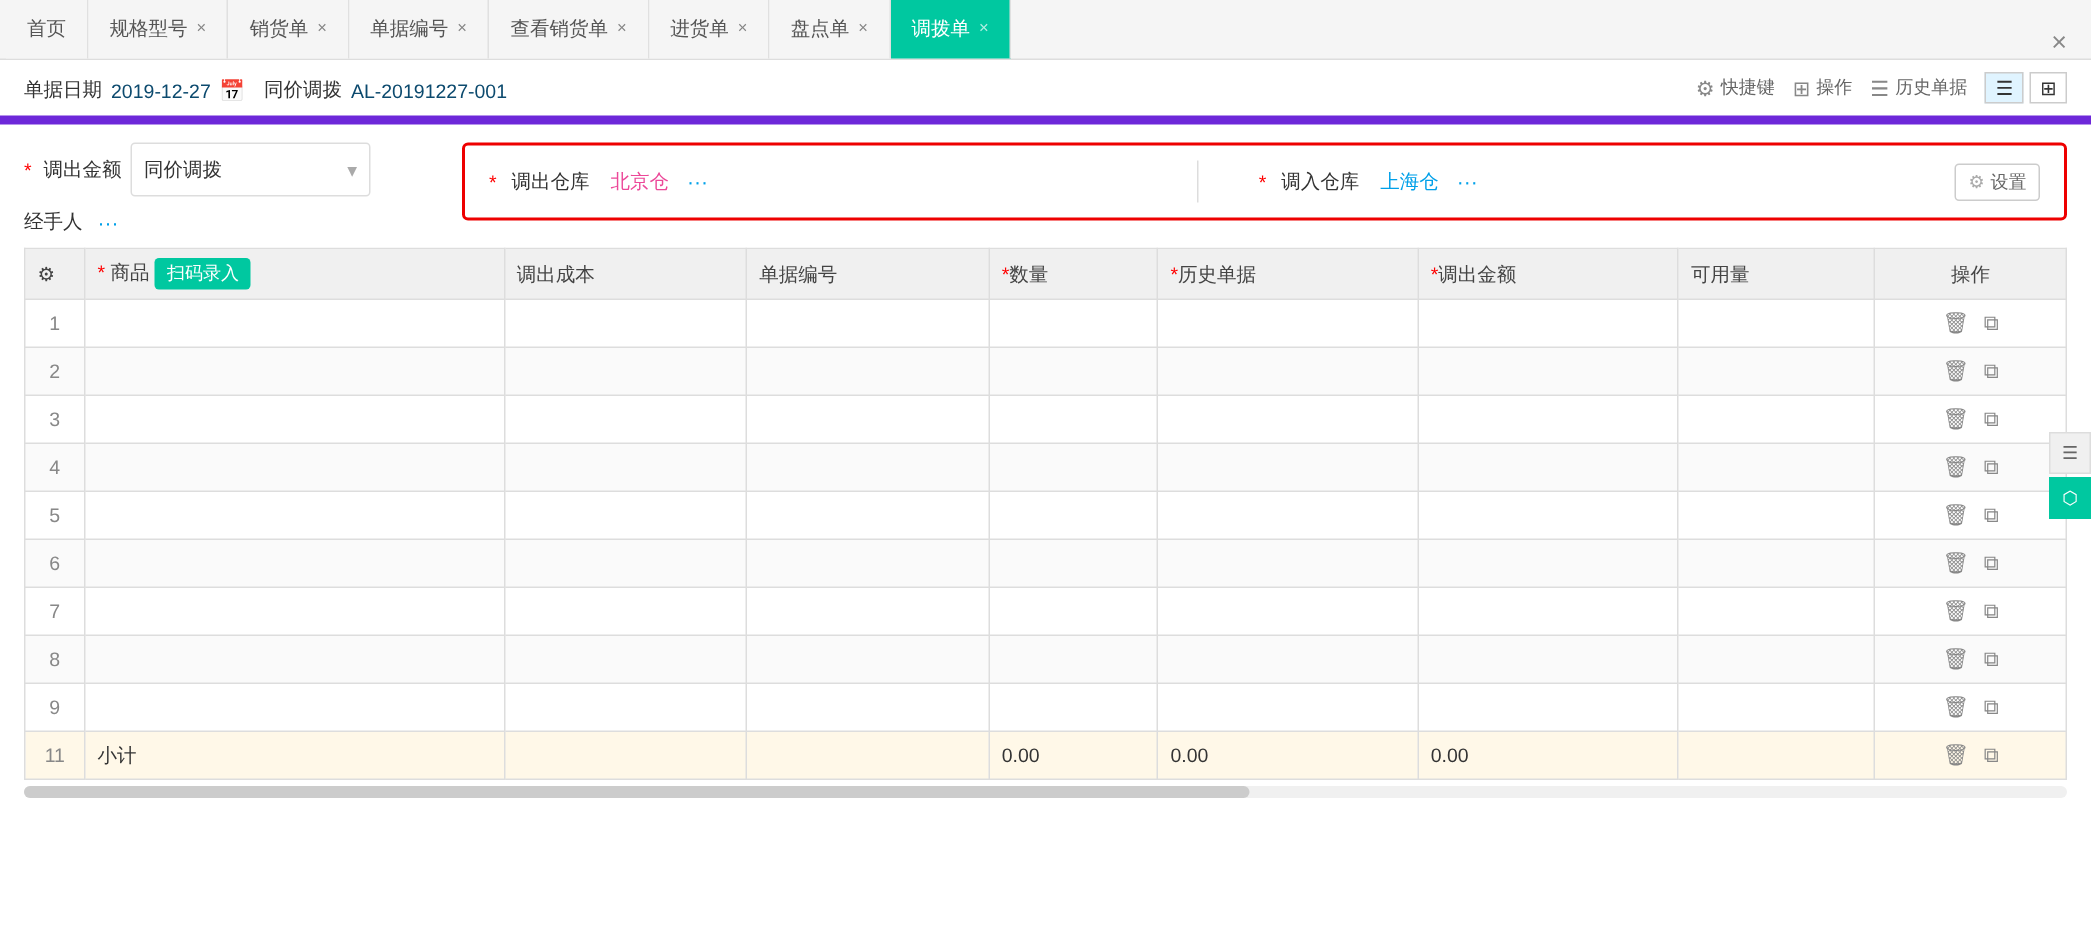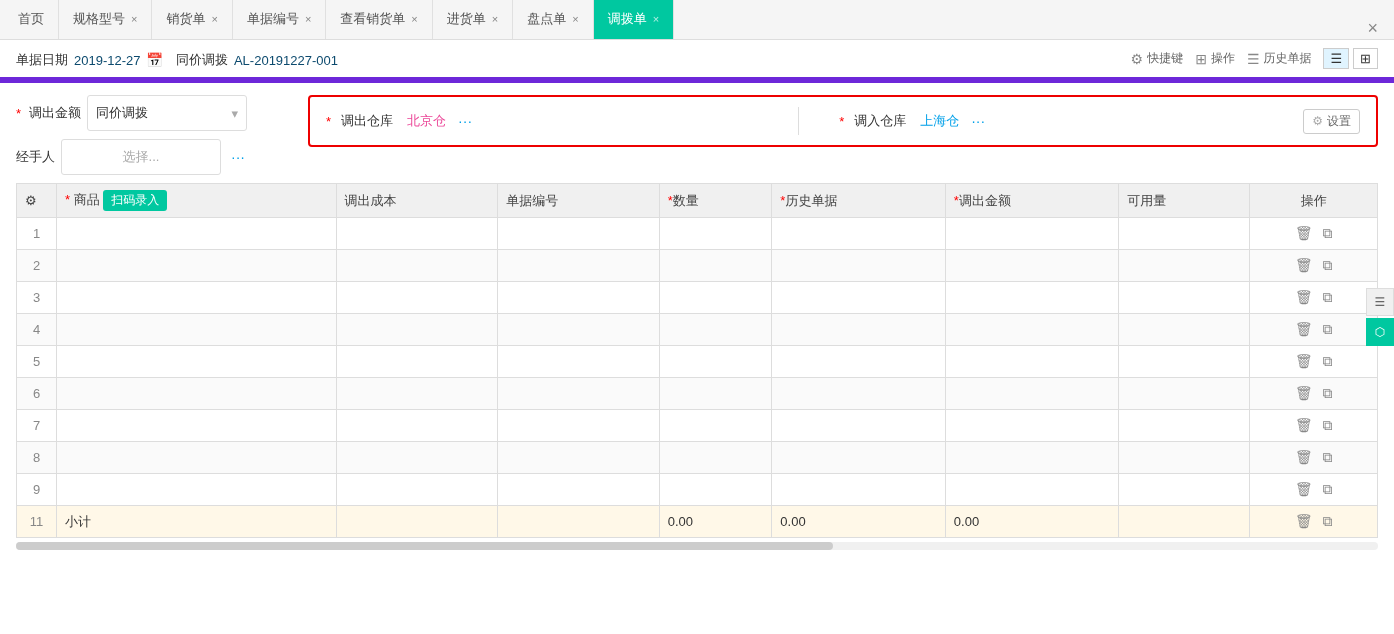--- a/index.html
+++ b/index.html
@@ -196,23 +196,20 @@
           <span class="required-star">*</span>
           <span class="field-label">调出金额</span>
           <div class="field-select" style="min-width:160px;">
             <span>同价调拨</span>
             <span class="arrow">▾</span>
           </div>
         </div>
 
         <div class="form-field">
           <span class="field-label">经手人</span>
-          <div class="field-select" style="min-width:160px;color:#aaa;">
-            <span>选择...</span>
-          </div>
           <span class="ellipsis-btn">···</span>
         </div>
       </div>
     </div>
 
     <div class="highlight-section">
 
       <div class="warehouse-field">
         <span class="required-star">*</span>
         <span class="field-label">调出仓库</span>

